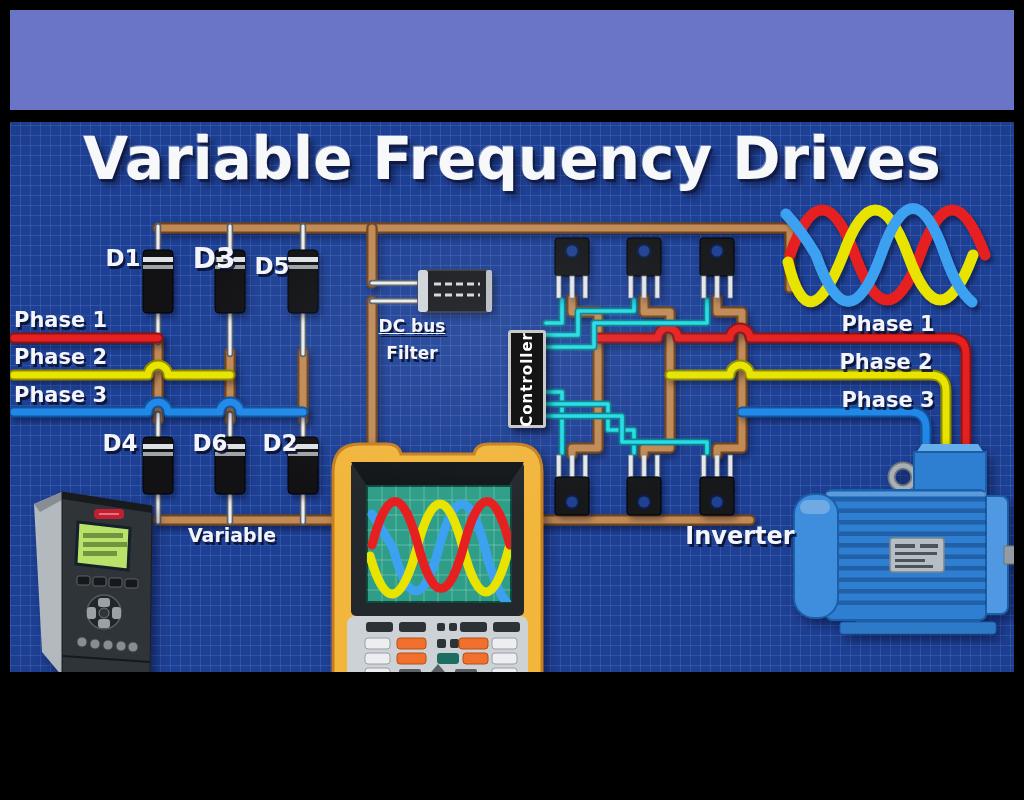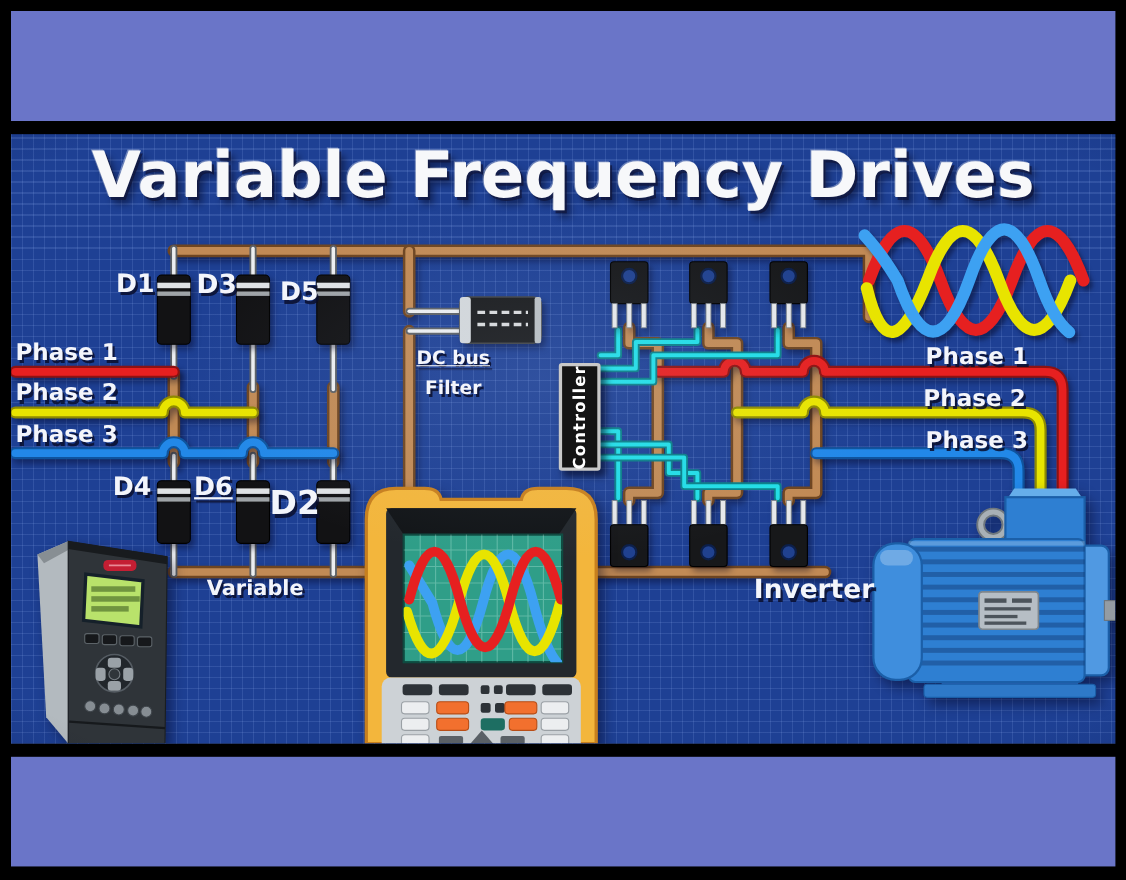--- a/index.html
+++ b/index.html
@@ -1,16 +1,16 @@
 <!DOCTYPE html>
 <html style="--band-purple: #6a75c8; --blueprint-blue: #1e4094; --copper-wire: #c18a55; --control-cyan: #22dde6; --phase-red: #e62020; --phase-yellow: #e8e400; --phase-blue: #2288e8; --scope-body-yellow: #f3b63c; --scope-screen-teal: #2f9e88; --motor-blue: #2e7fd2;"><head>
 <meta charset="utf-8">
 <style>
   html,body{margin:0;padding:0;background:#000;}
-  .stage{position:relative;width:1024px;height:788px;background:#000;overflow:hidden;
+  .stage{position:relative;width:1024px;height:672px;background:#000;overflow:hidden;
          font-family:"DejaVu Sans","Liberation Sans",sans-serif;}
   .band{position:absolute;left:10px;width:1004px;height:100px;background:var(--band-purple,#6a75c8);}
   .band.top{top:10px;}
   .band.bottom{top:688px;}
   .blueprint{position:absolute;left:10px;top:122px;width:1004px;height:554px;overflow:hidden;
     background-color:var(--blueprint-blue,#1e4094);
     background-image:
       repeating-linear-gradient(0deg, rgba(150,180,245,0.16) 0 1px, rgba(0,0,0,0) 1px 10px),
       repeating-linear-gradient(90deg, rgba(150,180,245,0.16) 0 1px, rgba(0,0,0,0) 1px 10px);}
   .vignette{position:absolute;inset:0;pointer-events:none;
@@ -358,25 +358,25 @@
 
     <div class="vignette"></div>
 
     <div class="title">Variable Frequency Drives</div>
 
     <div class="lbl" style="left:4px;top:186px;font-size:21px;">Phase 1</div>
     <div class="lbl" style="left:4px;top:223px;font-size:21px;">Phase 2</div>
     <div class="lbl" style="left:4px;top:261px;font-size:21px;">Phase 3</div>
 
     <div class="lbl ctr" style="left:113px;top:136px;font-size:23px;">D1</div>
-    <div class="lbl ctr" style="left:187px;top:136px;font-size:24px;">D3</div>
+    <div class="lbl ctr" style="left:204px;top:136px;font-size:28px;">D3</div>
     <div class="lbl ctr" style="left:262px;top:144px;font-size:23px;">D5</div>
     <div class="lbl ctr" style="left:110px;top:321px;font-size:23px;">D4</div>
-    <div class="lbl ctr" style="left:184px;top:321px;font-size:23px;text-decoration:underline;">D6</div>
-    <div class="lbl ctr" style="left:258px;top:321px;font-size:30px;margin-top:15px;">D2</div>
+    <div class="lbl ctr" style="left:200px;top:321px;font-size:23px;">D6</div>
+    <div class="lbl ctr" style="left:270px;top:321px;font-size:23px;">D2</div>
 
     <div class="lbl ctr" style="left:402px;top:204px;font-size:17px;text-decoration:underline;">DC bus</div>
     <div class="lbl ctr" style="left:402px;top:231px;font-size:17px;">Filter</div>
 
     <div class="lbl ctr" style="left:222px;top:413px;font-size:19px;">Variable</div>
     <div class="lbl ctr" style="left:730px;top:414px;font-size:24px;">Inverter</div>
 
     <div class="lbl ctr" style="left:878px;top:202px;font-size:21px;">Phase 1</div>
     <div class="lbl ctr" style="left:876px;top:240px;font-size:21px;">Phase 2</div>
     <div class="lbl ctr" style="left:878px;top:278px;font-size:21px;">Phase 3</div>

